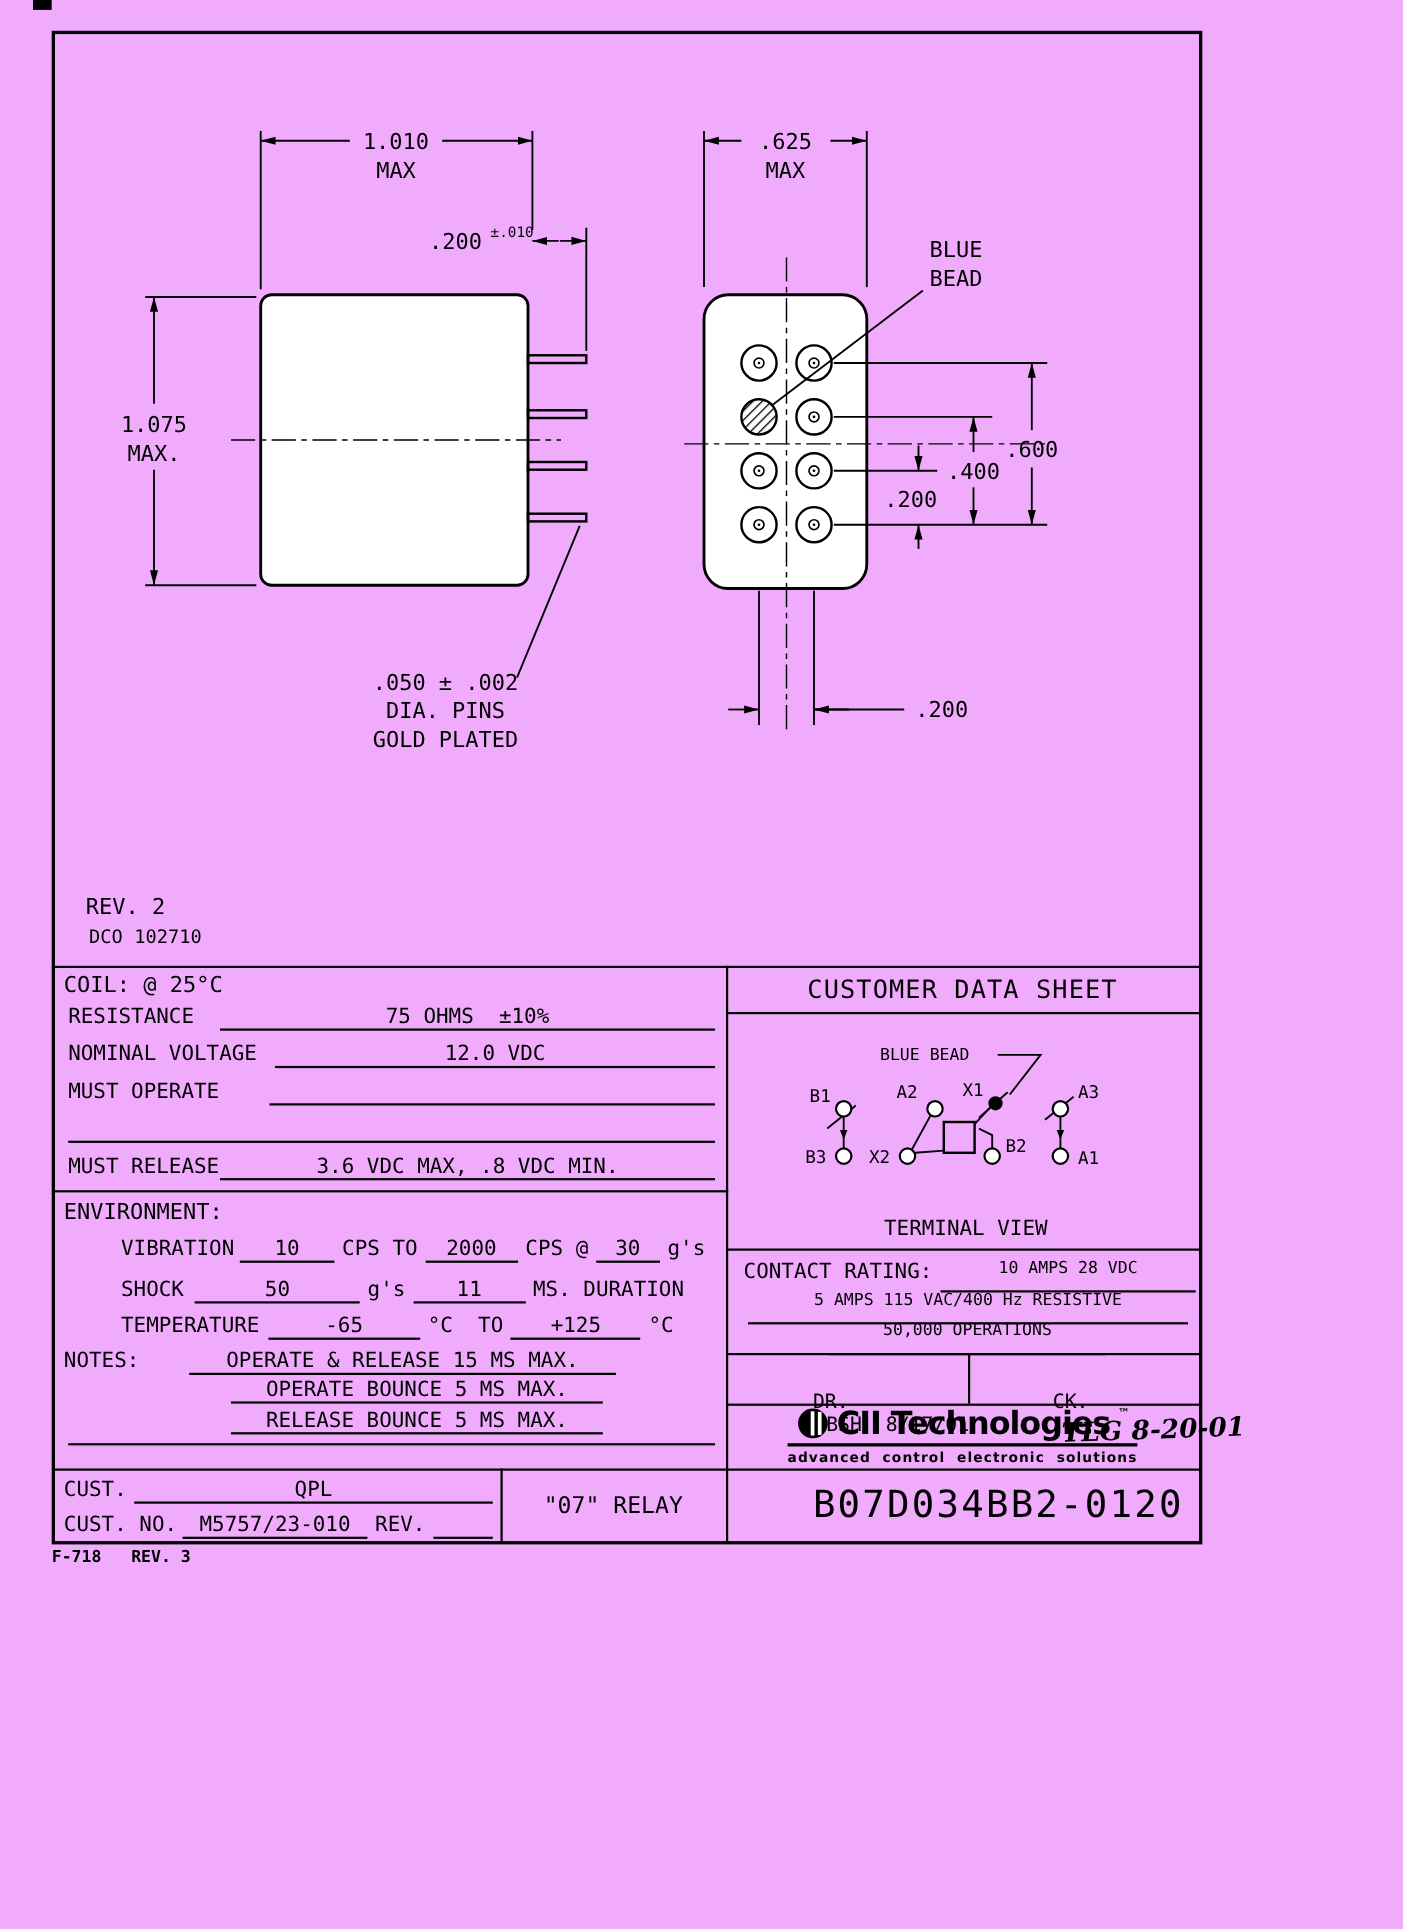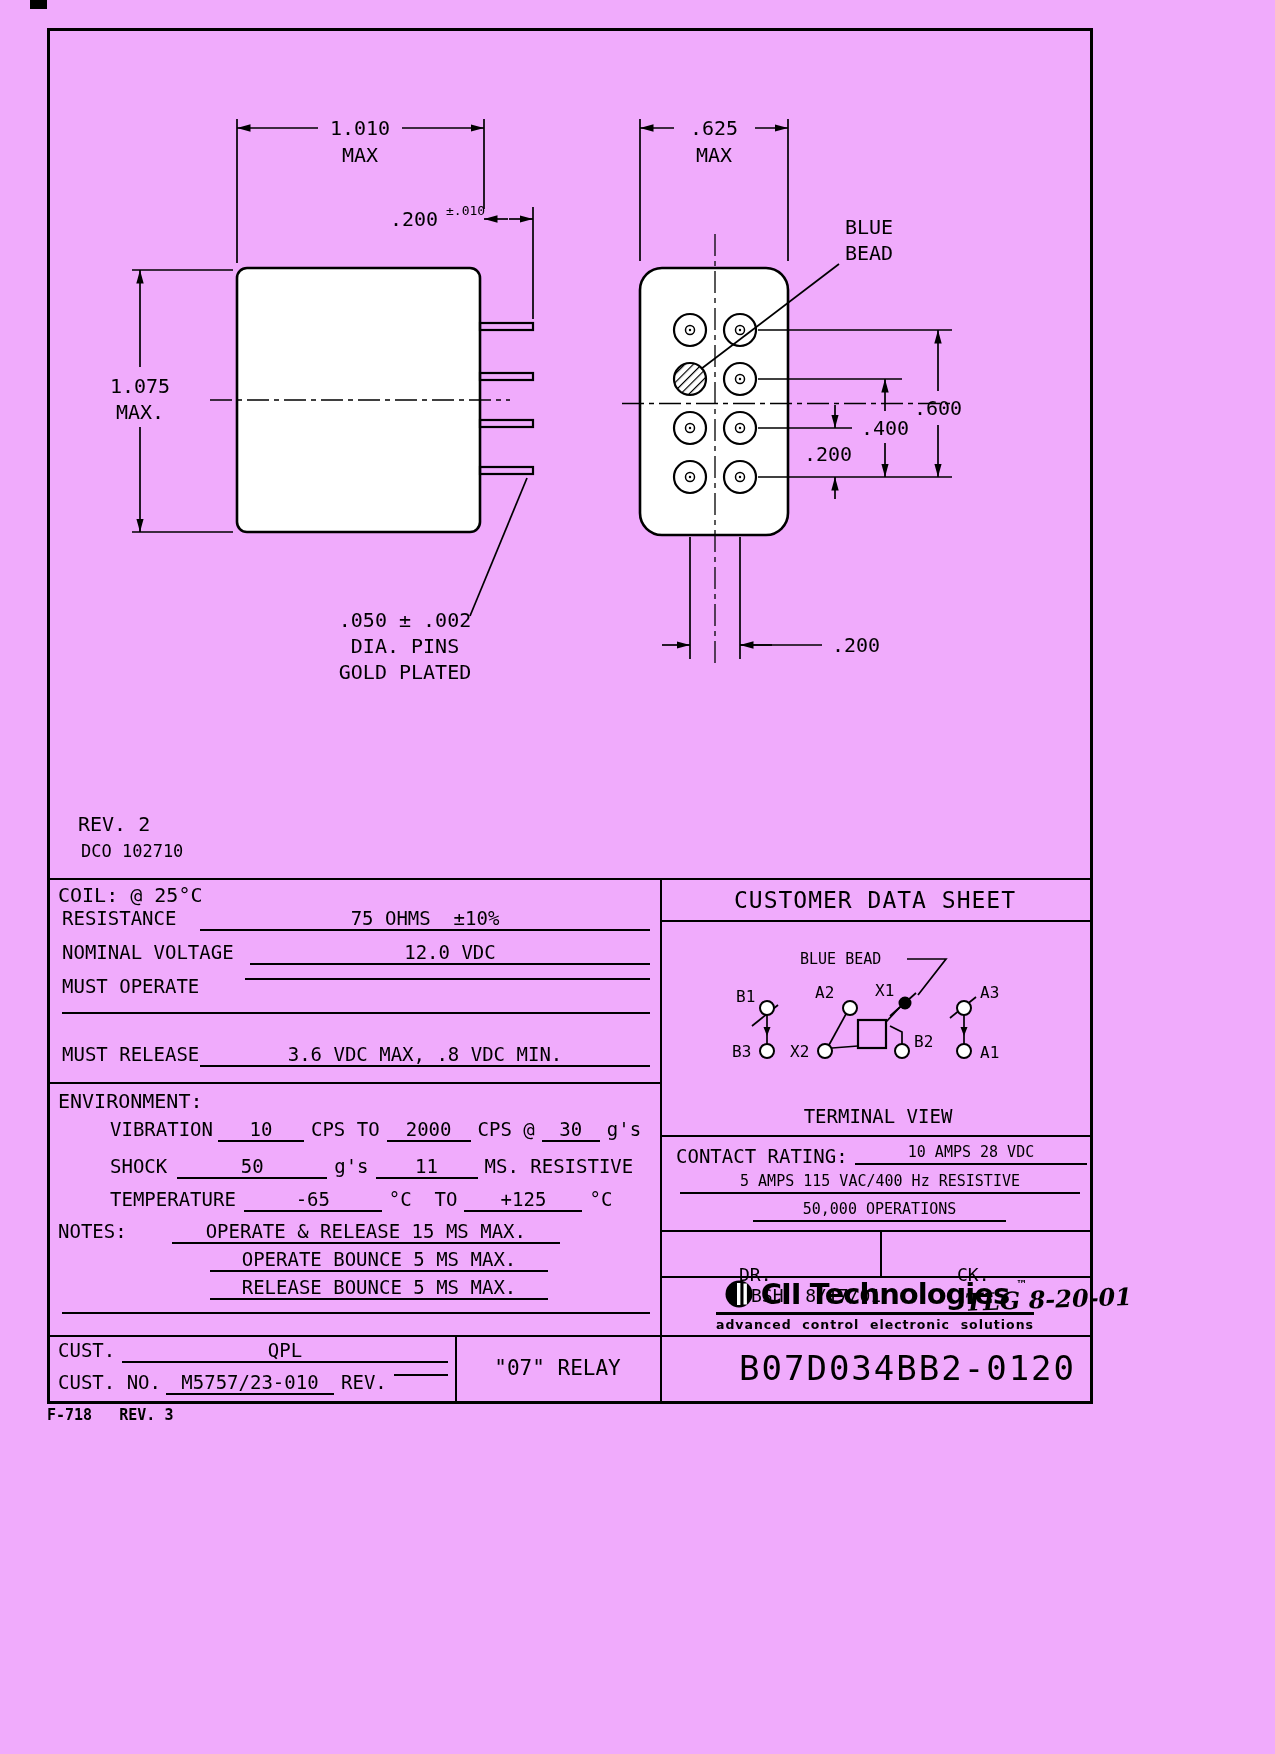--- a/index.html
+++ b/index.html
@@ -2,40 +2,40 @@
 <html><head>
 <meta charset="utf-8">
 <style>
   html,body{margin:0;padding:0;background:#e8e8e8;}
   .page{position:relative;width:1275px;height:1754px;background:#f0abfc;
         font-family:"DejaVu Sans Mono",monospace;color:#000;overflow:hidden;}
   .frame{position:absolute;left:47px;top:28px;width:1040px;height:1370px;border:3px solid #000;}
   .abs{position:absolute;}
   .hline{position:absolute;background:#000;height:2px;}
   .vline{position:absolute;background:#000;width:2px;}
-  .frow{position:absolute;display:flex;align-items:flex-start;font-size:19px;line-height:1;}
+  .frow{position:absolute;display:flex;align-items:flex-end;font-size:19px;line-height:1;}
   .lbl{white-space:pre;padding-bottom:3px;}
   .mid{white-space:pre;padding:0 7px 3px 7px;}
   .blank{border-bottom:2px solid #000;text-align:center;white-space:pre;padding-bottom:1px;}
   .fill{flex:1;}
   .sect-title{position:absolute;font-size:20px;white-space:pre;}
   svg{display:block;}
   svg text{fill:#000;font-family:"DejaVu Sans Mono",monospace;}
   .ln{stroke:#000;stroke-width:2.2;fill:none;}
   .ln25{stroke:#000;stroke-width:2.6;fill:#fff;}
   .thin{stroke:#000;stroke-width:1.7;fill:none;}
   .cl{stroke:#000;stroke-width:1.3;fill:none;stroke-dasharray:22 5 5 5;}
   .t20{font-size:20px;}
   .t17{font-size:17px;}
   .t13{font-size:13px;}
   .cds-header{position:absolute;left:610px;top:847px;width:430px;height:42px;
               text-align:center;line-height:44px;font-size:23px;letter-spacing:1px;}
   .contact-label{position:absolute;font-size:19px;white-space:pre;}
   .contact-val{position:absolute;border-bottom:2px solid #000;text-align:center;
-               font-size:15px;white-space:pre;padding-bottom:2px;}
+               font-size:15px;white-space:pre;padding-bottom:12px;}
   .dr-cell{position:absolute;font-size:18px;white-space:pre;}
   .ck-hand{font-family:"DejaVu Serif",serif;font-style:italic;font-weight:bold;
            font-size:24px;display:inline-block;transform:rotate(-2deg);}
   .logo-wrap{position:absolute;left:610px;top:1245px;width:430px;height:59px;
              display:flex;flex-direction:column;align-items:center;justify-content:center;}
   .logo-line{display:flex;align-items:center;gap:7px;font-family:"DejaVu Sans",sans-serif;
              font-weight:800;font-size:29px;letter-spacing:-1px;line-height:1;}
   .logo-tm{font-size:11px;vertical-align:top;font-weight:700;align-self:flex-start;}
   .logo-tag{border-top:3px solid #000;margin-top:3px;padding-top:2px;
             font-family:"DejaVu Sans",sans-serif;font-weight:700;font-size:12.5px;
@@ -239,21 +239,21 @@
       <span class="blank" style="width:84px">2000</span>
       <span class="mid">CPS @</span>
       <span class="blank" style="width:58px">30</span>
       <span class="mid">g's</span>
     </div>
     <div class="frow" style="left:60px;top:1126px;width:540px;height:28px">
       <span class="lbl" style="padding-right:10px">SHOCK</span>
       <span class="blank" style="width:150px">50</span>
       <span class="mid">g's</span>
       <span class="blank" style="width:102px">11</span>
-      <span class="mid">MS. RESISTIVE</span>
+      <span class="mid">MS. DURATION</span>
     </div>
     <div class="frow" style="left:60px;top:1159px;width:540px;height:28px">
       <span class="lbl" style="padding-right:8px">TEMPERATURE</span>
       <span class="blank" style="width:138px">-65</span>
       <span class="mid">°C  TO</span>
       <span class="blank" style="width:118px">+125</span>
       <span class="mid">°C</span>
     </div>
 
     <div class="frow" style="left:8px;top:1191px;width:502px;height:28px">

